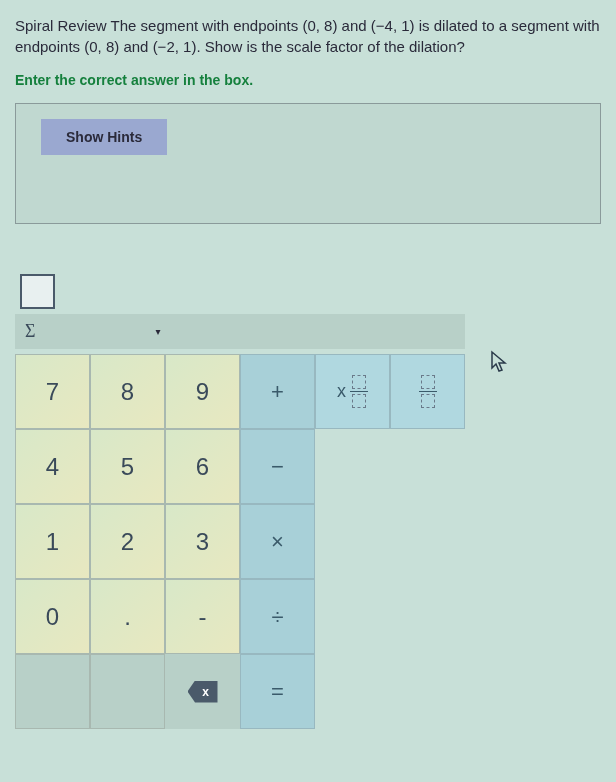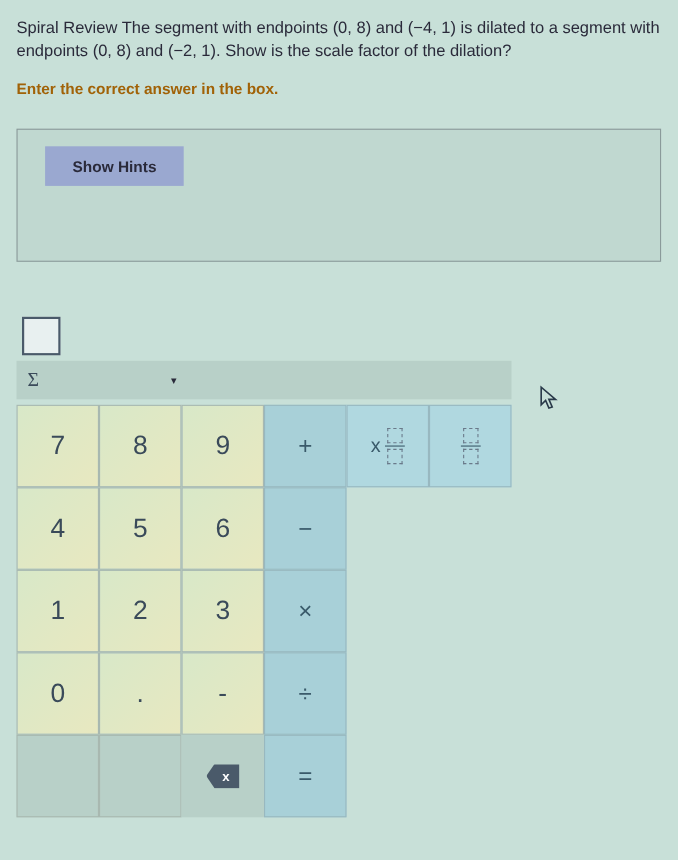--- a/index.html
+++ b/index.html
@@ -19,23 +19,23 @@
       font-size: 15px;
       color: #2a2a3a;
       line-height: 1.4;
       margin-bottom: 15px;
     }
     .bold {
       font-weight: normal;
     }
     .instruction {
       font-size: 14px;
-      color: #a16207;
+      color: #15803d;
       font-weight: bold;
-      margin-bottom: 29px;
+      margin-bottom: 15px;
     }
     .hint-container {
       border: 1px solid #8a9a9a;
       background: #c0d8d0;
       padding: 15px 25px;
       height: 121px;
       margin-bottom: 50px;
     }
     .hint-button {
       background: #9aa8d0;

